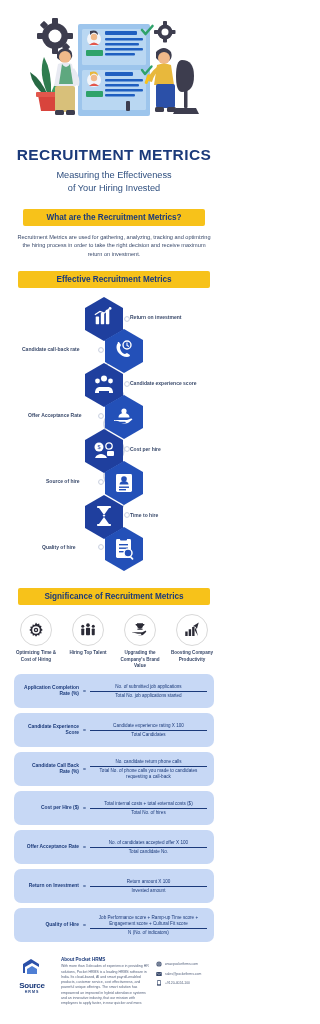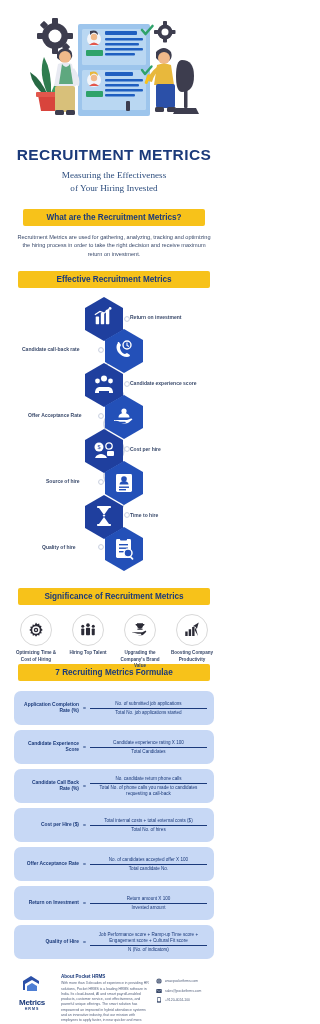--- a/index.html
+++ b/index.html
@@ -30,21 +30,20 @@
     color: #1b3a7a;
     margin-top: 6px;
   }
   .subtitle {
     text-align: center;
     font-size: 9.2px;
     color: #2f4f7f;
     line-height: 1.45;
     margin-top: 5px;
     font-weight: 500;
-    font-family: Liberation Serif, serif;
   }
 
   .yellow-banner {
     background: #f7c21a;
     color: #1b3a7a;
     font-weight: bold;
     font-size: 8.2px;
     text-align: center;
     padding: 4px 16px;
     border-radius: 2px;
@@ -444,21 +443,20 @@
             </g>
           </svg>
         </div>
         <div class="sig-label">Boosting Company Productivity</div>
       </div>
 
     </div>
   </div>
 
   <div style="margin-top:-6px;">
-    <div class="yellow-banner wide">7 Recruiting Metrics Formulae</div>
 
     <div class="formulas">
 
       <div class="formula-card">
         <div class="f-name">Application Completion Rate (%)</div>
         <div class="f-eq">=</div>
         <div class="f-frac">
           <div class="f-num">No. of submitted job applications</div>
           <div class="f-den">Total No. job applications started</div>
         </div>
@@ -520,21 +518,21 @@
 
     </div>
   </div>
 
   <div class="footer">
     <div class="footer-logo">
       <svg width="26" height="20" viewBox="0 0 26 20">
         <path d="M4 16 L4 7 L12 2 L20 7 L20 10 L13 6 L6 10 L6 16 Z" fill="#2b50a8"></path>
         <path d="M8 17 L8 12 L13 9 L18 12 L18 17 Z" fill="#4f7fd4"></path>
       </svg>
-      <div class="logo-text">Metrics</div>
+      <div class="logo-text">Source</div>
       <div class="logo-sub">HRMS</div>
     </div>
 
     <div class="footer-mid">
       <div class="footer-title">About Pocket HRMS</div>
       <div class="footer-body">With more than 3 decades of experience in providing HR solutions, Pocket HRMS is a leading HRMS software in India. Its cloud-based, AI and smart payroll-enabled products, customer service, cost effectiveness, and powerful unique offerings. The smart solution has empowered an improved in hybrid attendance systems and an innovative industry, that our mission with employees to apply faster, in near quicker and more.</div>
     </div>
 
     <div class="footer-right">
       <div class="contact-line">

